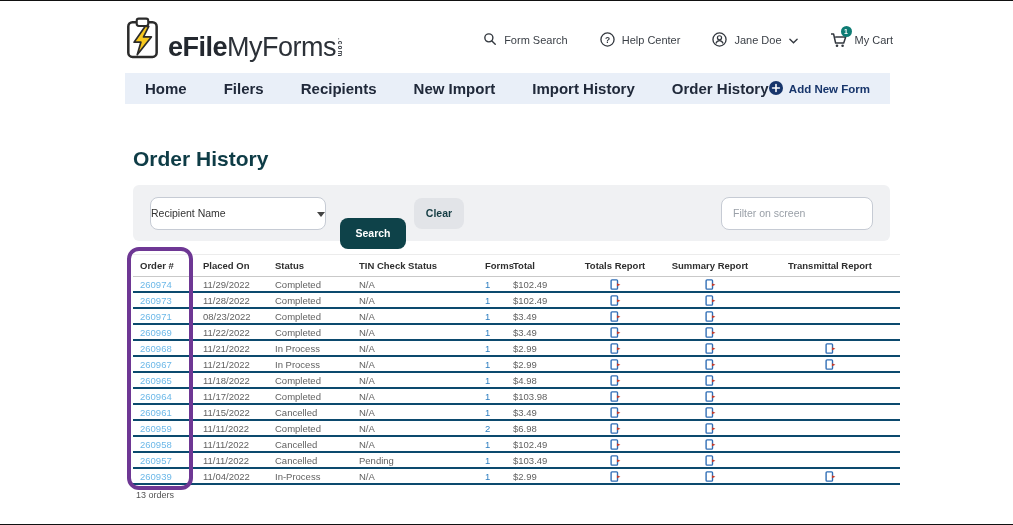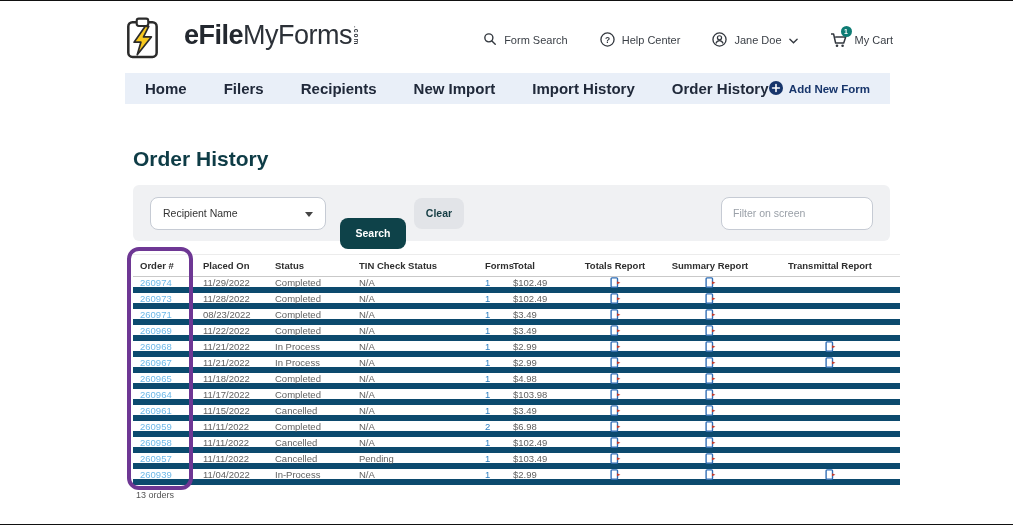--- a/index.html
+++ b/index.html
@@ -3,21 +3,21 @@
 <meta charset="utf-8">
 <style>
   * { margin:0; padding:0; box-sizing:border-box; }
   body { font-family:"Liberation Sans", sans-serif; background:#fff; }
   .canvas { position:relative; width:1013px; height:525px; background:#fff; overflow:hidden;
             border-top:1px solid #111; border-bottom:1px solid #111; }
 
   
   .topbar { position:absolute; left:125px; right:120px; top:14px; height:50px;
             display:flex; align-items:center; justify-content:space-between; }
-  .logo { display:flex; align-items:flex-start; gap:23px; cursor:pointer; }
+  .logo { display:flex; align-items:flex-end; gap:7px; cursor:pointer; }
   .logo-text { display:flex; align-items:flex-start; padding-top:3px; }
   .logo-bold { font-size:27px; font-weight:800; color:#23282f; letter-spacing:-0.5px; }
   .logo-light { font-size:27px; font-weight:300; color:#2c3138; letter-spacing:-0.5px; }
   .logo-tld { writing-mode:vertical-rl; text-orientation:mixed; font-size:6.5px; font-weight:700;
               color:#2c3138; margin-top:6px; margin-left:1px; letter-spacing:1px; }
   .topbar-right { display:flex; align-items:center; gap:32px; }
   .top-link { display:flex; align-items:center; gap:7px; font-size:11px; color:#3a3f46; cursor:pointer; white-space:nowrap; }
   .cart-wrap { position:relative; display:inline-flex; }
   .cart-badge { position:absolute; top:-6px; right:-4px; min-width:11px; height:11px; border-radius:50%;
                 background:var(--badge-teal,#0e7c74); color:#fff; font-size:7px; font-weight:700;
@@ -33,40 +33,40 @@
 
   
   .page-title { position:absolute; left:133px; top:146px; font-size:21px; font-weight:800;
                 color:var(--title-teal,#0e3c46); }
 
   
   .filterbar { position:absolute; left:133px; top:184px; width:757px; height:56px;
                background:var(--filter-bg,#f0f1f3); border-radius:6px;
                display:flex; align-items:center; padding:0 17px; }
   .dropdown { width:176px; height:33px; background:#fff; border:1px solid #c6cbd4; border-radius:8px;
-              display:flex; align-items:center; justify-content:space-between; padding:0 12px;
+              display:flex; align-items:center; justify-content:space-between; padding:0 0;
               font-size:10.5px; color:#333; cursor:pointer; }
   .text-input { height:33px; background:#fff; border:1px solid #c6cbd4; border-radius:8px;
                 padding:0 11px; font-family:inherit; font-size:10.5px; color:#333; }
   .text-input::placeholder { color:#9aa0a8; }
   .search-input { width:126px; margin-left:16px; }
   .btn { height:31px; border:none; border-radius:8px; font-family:inherit; font-size:10.5px;
          font-weight:700; cursor:pointer; }
   .btn-search { margin-left:14px; width:66px; background:var(--accent-teal,#0e4249); color:#fff;margin-top:40px; }
   .btn-clear  { margin-left:8px; width:50px; background:#e2e4e8; color:#143c43; }
   .filter-input { margin-left:auto; width:152px; }
 
   
   .table { position:absolute; left:133px; top:253px; width:767px; font-size:9.5px; }
   .grid-row { display:grid; align-items:center;
               grid-template-columns:63px 72px 84px 126px 28px 64px 90px 100px 1fr; }
   .thead { height:23px; border-top:1px solid #ececec; border-bottom:1px solid #c9c9c9; }
   .th { font-weight:700; color:#2e2e2e; padding-left:7px; white-space:nowrap; }
   .th.center { text-align:center; padding-left:0; }
-  .tr { height:16px; border-bottom:6px solid #0c4a6e; }
+  .tr { height:16px; border-bottom:2px solid #0c4a6e; }
   .cell { color:#616161; padding-left:7px; white-space:nowrap; }
   .cell-order { color:var(--link-blue,#6cb8e8); text-decoration:none; padding-left:7px; cursor:pointer; }
   .cell-forms { color:#2d7ec0; }
   .cell-icon { text-align:center; padding-left:0; line-height:0; }
   .report-btn { display:inline-block; cursor:pointer; line-height:0; }
 
   
   .purple-annotation { position:absolute; left:127px; top:246px; width:66px; height:243px;
                        border:4px solid var(--annotation-purple,#6e3794); border-radius:12px;
                        pointer-events:none; }

